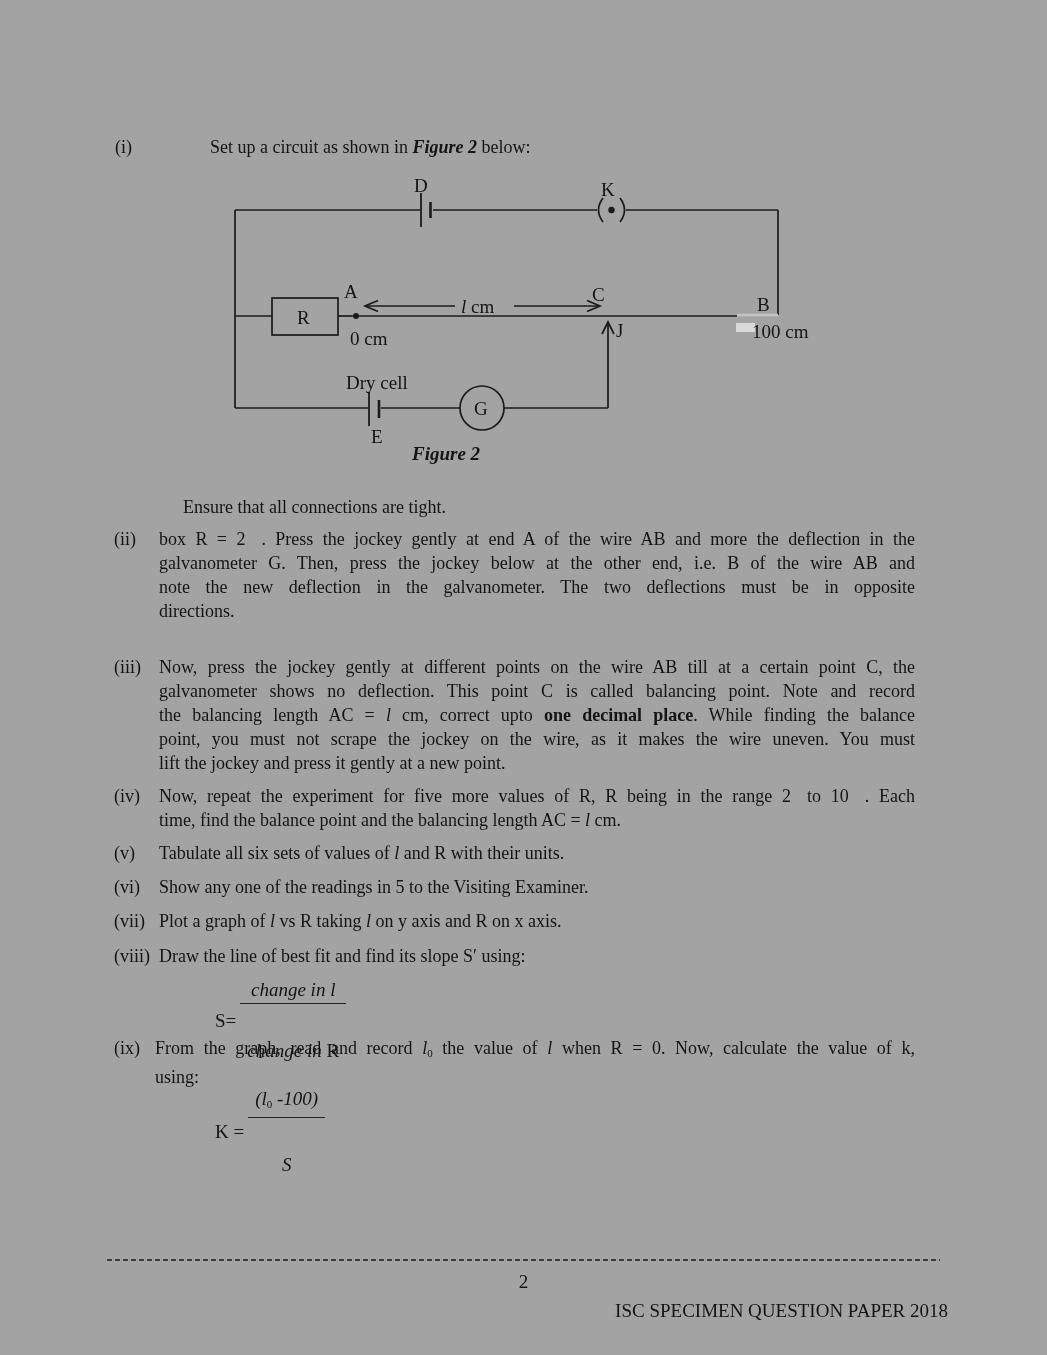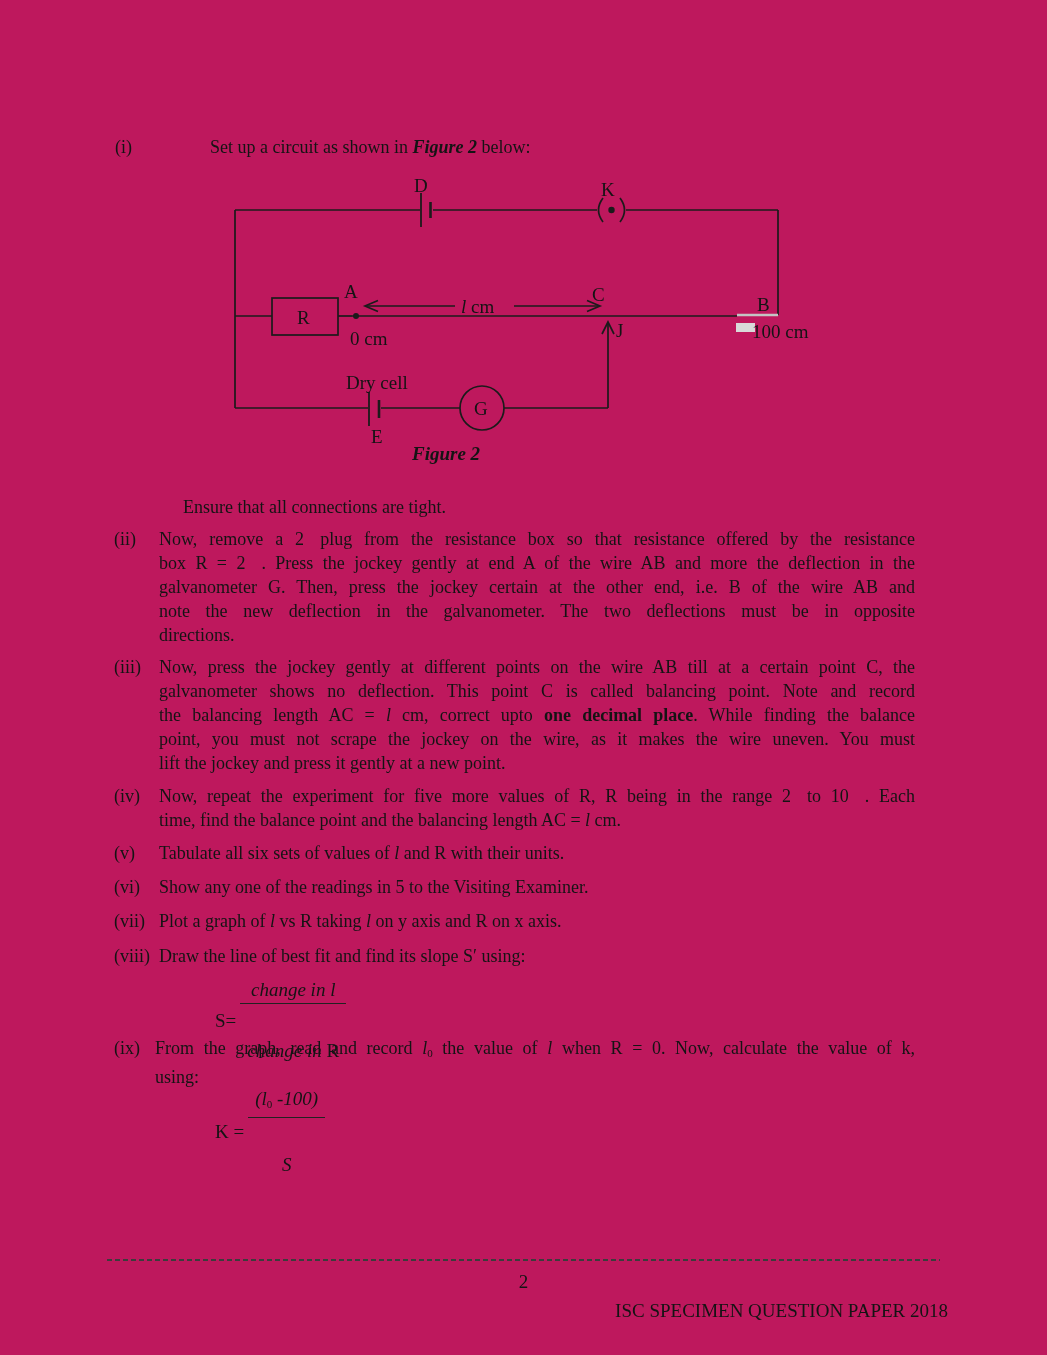--- a/index.html
+++ b/index.html
@@ -1,16 +1,16 @@
 <!DOCTYPE html>
 <html><head>
 <meta charset="utf-8">
 <style>
   html,body{margin:0;padding:0;background:#fff;}
-  #page{position:relative;width:1047px;height:1355px;background:#be185d;
+  #page{position:relative;width:1047px;height:1355px;background:#a3a3a3;
         font-family:"Liberation Serif","DejaVu Serif",serif;color:#141414;overflow:hidden;}
   .abs{position:absolute;}
   .txt{font-size:18px;line-height:24px;}
   .item{position:absolute;left:114px;width:801px;font-size:18px;line-height:24px;}
   .marker{position:absolute;left:0;top:0;}
   .ibody{margin-left:45px;}
   .tline{text-align:justify;}
   .tline.just{text-align-last:justify;}
   .tline.last{text-align-last:left;}
   .it{font-style:italic;}
@@ -94,23 +94,22 @@
       <text x="752" y="338">100 cm</text>
       <text x="412" y="460" font-weight="bold" font-style="italic">Figure 2</text>
     </g>
   </svg>
 
   <div class="abs txt" style="left:183px;top:495px;">Ensure that all connections are tight.</div>
 
   <div class="item" style="top:527px;">
     <span class="marker">(ii)</span>
     <div class="ibody">
-        <div class="tline just"><span>Now, remove a 2</span><span class="gap"> </span><span>plug from the resistance box so that resistance offered by the resistance</span></div>
         <div class="tline just"><span>box R = 2</span><span class="gap"> </span><span>.  Press the jockey gently at end A of the wire AB  and more the deflection in the</span></div>
-        <div class="tline just"><span>galvanometer G.  Then, press the jockey certain at the other end, i.e. B of the wire AB and</span></div>
+        <div class="tline just"><span>galvanometer G.  Then, press the jockey below at the other end, i.e. B of the wire AB and</span></div>
         <div class="tline just"><span>note the new deflection in the galvanometer.  The two deflections must be in opposite</span></div>
         <div class="tline last"><span>directions.</span></div>
       </div>
   </div>
 
   <div class="item" style="top:655px;">
     <span class="marker">(iii)</span>
     <div class="ibody">
         <div class="tline just"><span>Now, press the jockey gently at different points on the wire AB till at a certain point C, the</span></div>
         <div class="tline just"><span>galvanometer shows no deflection.  This point C is called balancing point.  Note and record</span></div>

